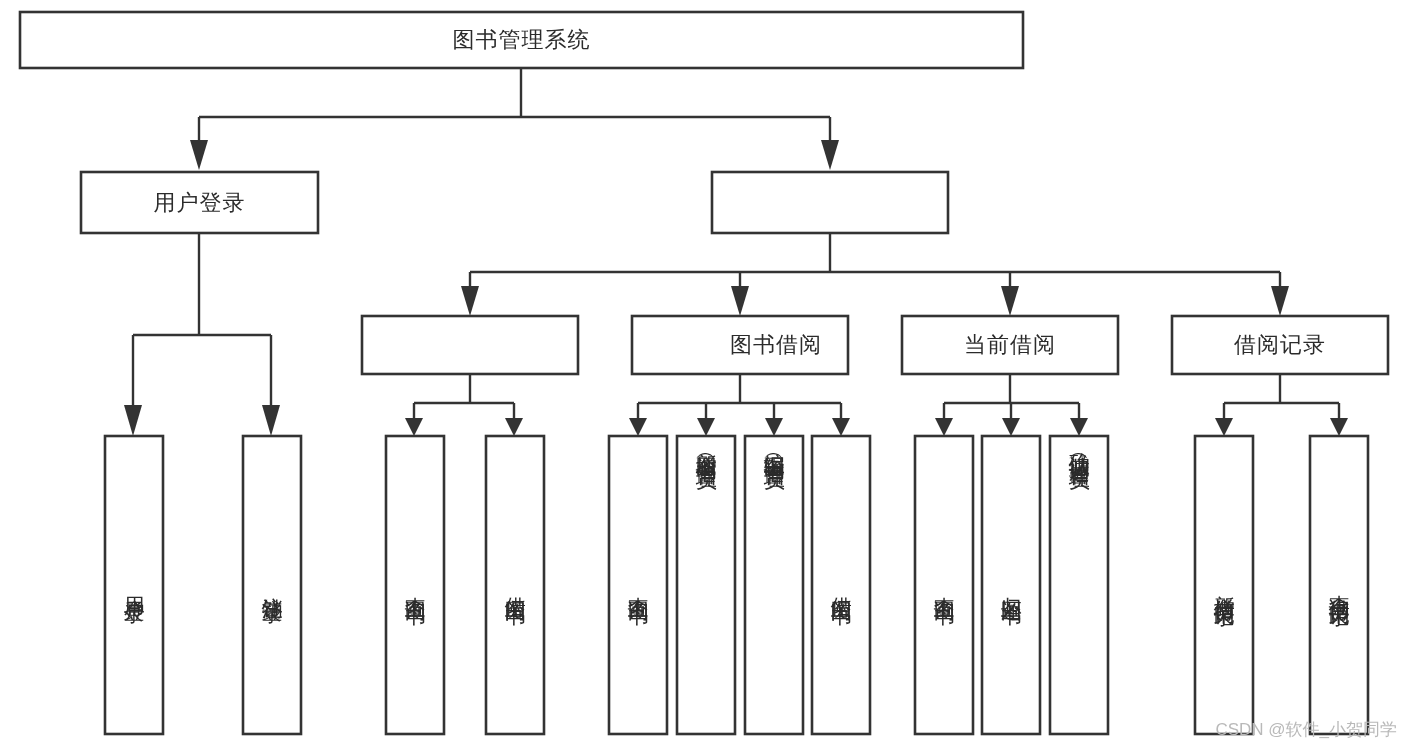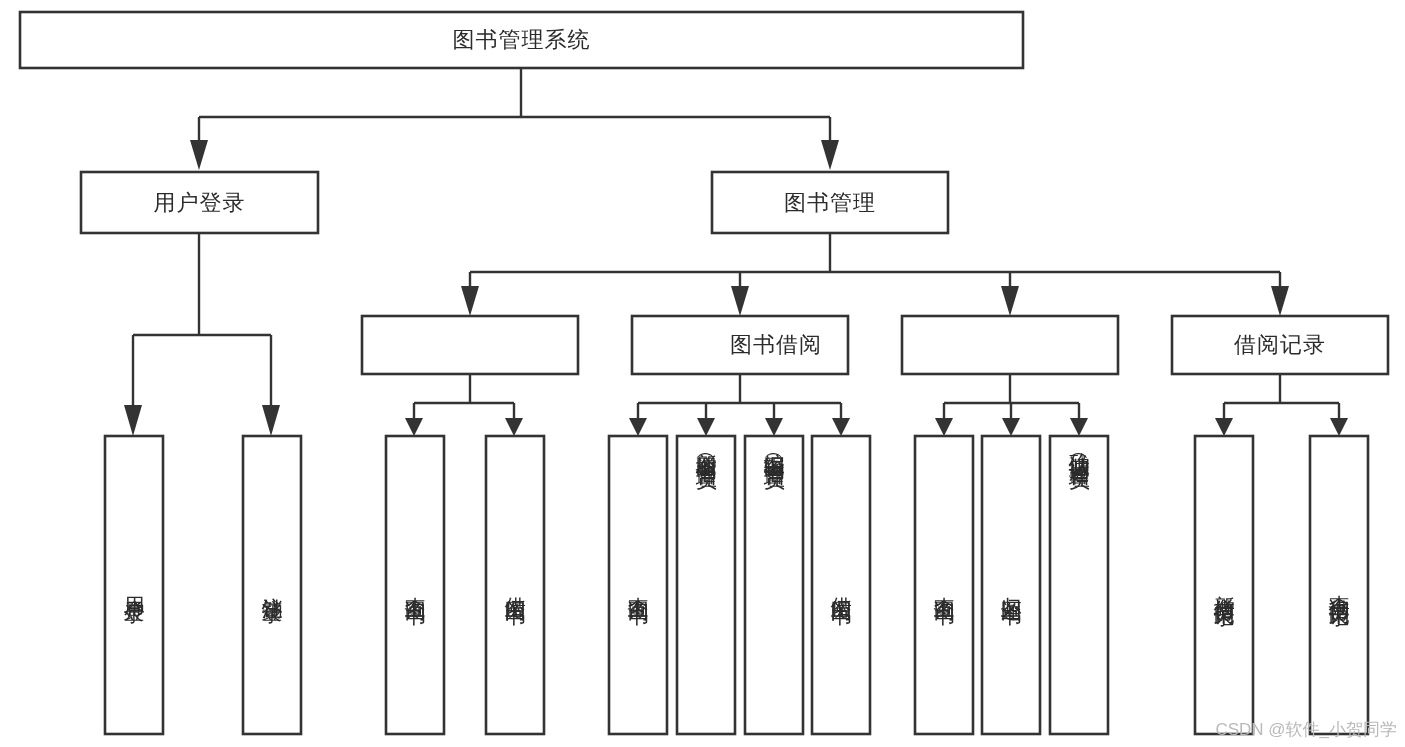--- a/index.html
+++ b/index.html
@@ -189,27 +189,27 @@
     </g>
   </svg>
 
   <div class="hlabel-wrap" style="left:20px; top:12px; width:1003px; height:56px;text-align:right;">
     <span class="hlabel-text">图书管理系统</span>
   </div>
 
   <div class="hlabel-wrap" style="left:81px; top:172px; width:237px; height:61px;">
     <span class="hlabel-text">用户登录</span>
   </div>
-  <div class="hlabel-wrap" style="left:712px; top:172px; width:236px; height:61px;">
-    <span class="hlabel-text">图书管理</span>
-  </div>
 
   <div class="hlabel-wrap" style="left:668px; top:316px; width:216px; height:58px;">
     <span class="hlabel-text">图书借阅</span>
   </div>
+  <div class="hlabel-wrap" style="left:902px; top:316px; width:216px; height:58px;">
+    <span class="hlabel-text">当前借阅</span>
+  </div>
   <div class="hlabel-wrap" style="left:1172px; top:316px; width:216px; height:58px;">
     <span class="hlabel-text">借阅记录</span>
   </div>
 
   <div class="vlabel-wrap" style="left:105px; top:436px; width:58px; height:298px;">
     <span class="vlabel-text">用户登录</span>
   </div>
   <div class="vlabel-wrap" style="left:243px; top:436px; width:58px; height:298px;">
     <span class="vlabel-text">注销登录</span>
   </div>

